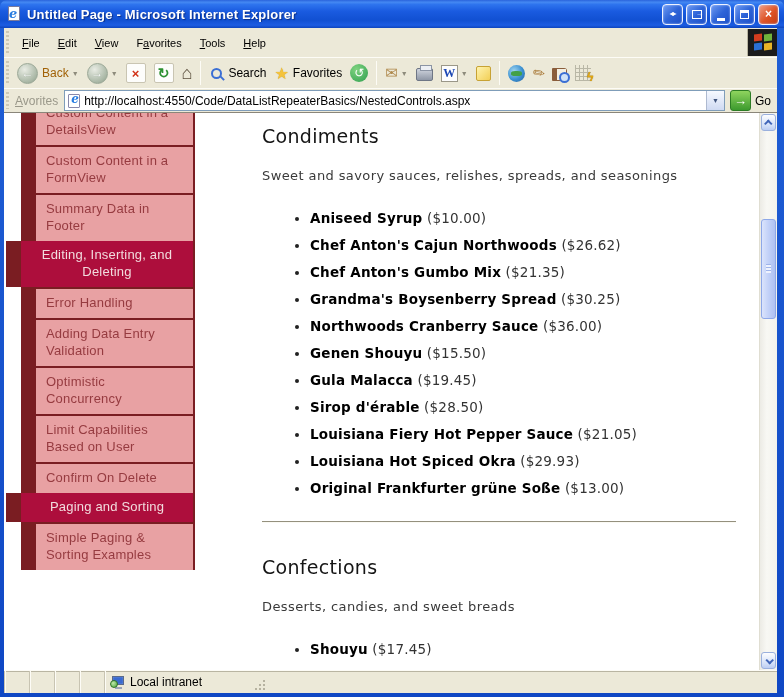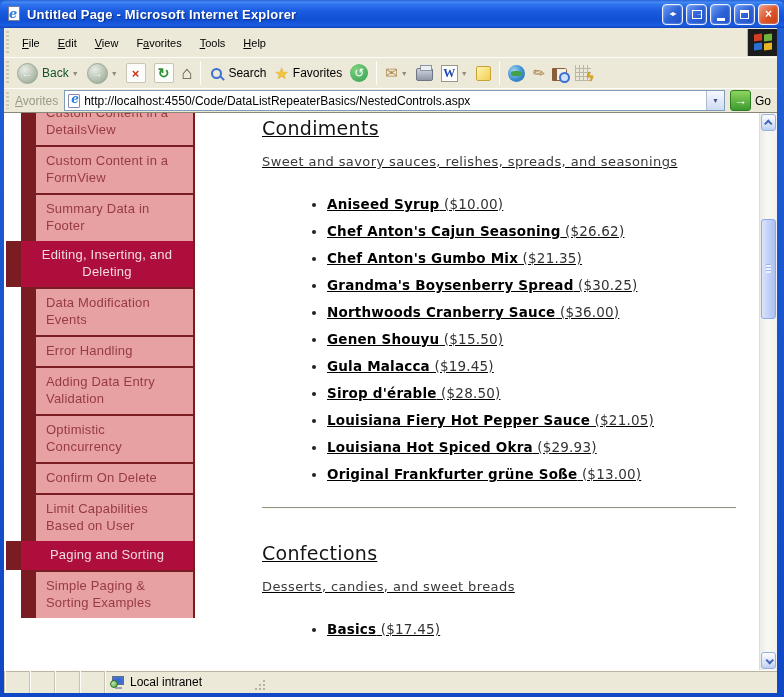--- a/index.html
+++ b/index.html
@@ -39,21 +39,21 @@
   .winlogo { width:30px; height:27px; background:#1b1b1b; border-left:1px solid #b8b4a0; position:relative; }
   .winlogo .f { position:absolute; width:8px; height:7px; }
   .winlogo .f1 { left:6px; top:5px; background:#d43d1f; transform:skewY(-6deg);}
   .winlogo .f2 { left:16px; top:5px; background:#71b33c; transform:skewY(-6deg);}
   .winlogo .f3 { left:6px; top:14px; background:#2a6fd4; transform:skewY(-6deg);}
   .winlogo .f4 { left:16px; top:14px; background:#e8b526; transform:skewY(-6deg);}
 
   .toolbar { height:31px; flex:0 0 31px; display:flex; align-items:center; background:#ece9d8; border-top:1px solid #fdfcf6; }
   .tbtn { display:flex; align-items:center; gap:4px; padding:2px 4px; border-radius:3px; }
   .tbtn .lbl { font-size:12px; }
-  .tbtn .lbl.dis { color:#14532d; }
+  .tbtn .lbl.dis { color:#a16207; }
   .caret { font-size:7px; color:#8d8b7c; margin-left:-1px; }
   .tsep { width:1px; align-self:stretch; margin:3px 4px; background:#d8d4c0; border-right:1px solid #fdfcf6; }
   .circle { width:21px; height:21px; border-radius:50%; display:flex; align-items:center; justify-content:center;
     background:radial-gradient(circle at 35% 30%,#e9ece4,#a9b7a5 70%,#8b9c88); border:1px solid #9aa796;
     color:#fff; font-weight:bold; font-size:12px; text-shadow:0 0 1px #7d8d7a; }
   .sqico { width:20px; height:20px; display:flex; align-items:center; justify-content:center; border-radius:2px; }
   .stop-x { color:#d23318; font-weight:bold; font-size:13px; background:#fdfdfb; border:1px solid #c9c5b2; }
   .refresh-a { color:#2d9131; font-weight:bold; font-size:14px; background:#fdfdfb; border:1px solid #c9c5b2; }
   .home-h { font-size:18px; color:#5d513f; }
   .mag { width:11px; height:11px; border:2px solid #3b6fd4; border-radius:50%; position:relative; margin:2px; }
@@ -100,24 +100,24 @@
   .sb-row { display:flex; align-items:stretch; }
   .sb-notch { flex:0 0 15px; background:var(--sidebar_dark); }
   .sb-gap { flex:0 0 15px; }
   .sb-strip { flex:0 0 15px; background:var(--sidebar_dark); }
   .sb-head { flex:1; background:var(--sidebar_header_bg); color:var(--sidebar_header_text);
     padding:5px 10px 7px; border-right:2px solid var(--sidebar_dark); letter-spacing:.2px;text-align:center; }
   .sb-item { flex:1; background:var(--sidebar_item_bg); color:var(--sidebar_item_text);
     padding:5px 10px 7px; border-right:2px solid var(--sidebar_dark); border-top:2px solid var(--sidebar_dark); letter-spacing:.2px; }
   .sb-row:first-child .sb-item { border-top:0; }
 
-  .main { margin-left:258px; width:474px; padding-top:4px; font-family:"DejaVu Sans",sans-serif;text-decoration:underline; }
+  .main { margin-left:258px; width:474px; padding-top:12px; font-family:"DejaVu Sans",sans-serif; }
   .sec-title { font-size:19px; font-weight:500; color:#151515; letter-spacing:.3px; font-family:"DejaVu Sans",sans-serif; }
-  .sec-desc { margin-top:15px; font-size:13px; color:#3a3a3a; letter-spacing:.4px; }
-  .plist { margin:27px 0 0 65px; padding:0; }
+  .sec-desc { margin-top:21px; font-size:13px; color:#3a3a3a; letter-spacing:.4px; }
+  .plist { margin:27px 0 0 48px; padding:0; }
   .plist li { margin-bottom:11px; font-size:13.5px; color:#222; letter-spacing:.2px; }
   .plist li b { color:#000; }
   .plist .price { color:#333; }
   .section-divider { border:0; border-top:1px solid #94907e; border-bottom:1px solid #fbfaf4; margin:25px 0 33px; }
 
   
   .vscroll { flex:0 0 18px; position:relative; background:linear-gradient(90deg,#ecebe5,#f8f8f4 40%,#f3f2ec); border-left:1px solid #e0ded2; }
   .scr-btn { position:absolute; left:1px; right:1px; height:17px; border:1px solid #9ab0dd; border-radius:3px;
     background:linear-gradient(180deg,#fdfdfe,#d3e0f8 70%,#bccdf2); display:flex; align-items:center; justify-content:center; }
   .scr-btn.up { top:1px; } .scr-btn.down { bottom:1px; }
@@ -289,21 +289,20 @@
               <span class="sb-strip"></span>
               <span class="sb-item">Summary Data in Footer</span>
             </div>
             <div class="sb-row">
               <span class="sb-notch"></span>
               <span class="sb-head">Editing, Inserting, and Deleting</span>
             </div>
             <div class="sb-row">
               <span class="sb-gap"></span>
               <span class="sb-strip"></span>
-              <span class="sb-item">Data Modification Events</span>
             </div>
             <div class="sb-row">
               <span class="sb-gap"></span>
               <span class="sb-strip"></span>
               <span class="sb-item">Error Handling</span>
             </div>
             <div class="sb-row">
               <span class="sb-gap"></span>
               <span class="sb-strip"></span>
               <span class="sb-item">Adding Data Entry Validation</span>
@@ -313,61 +312,61 @@
               <span class="sb-strip"></span>
             </div>
             <div class="sb-row">
               <span class="sb-gap"></span>
               <span class="sb-strip"></span>
               <span class="sb-item">Optimistic Concurrency</span>
             </div>
             <div class="sb-row">
               <span class="sb-gap"></span>
               <span class="sb-strip"></span>
+              <span class="sb-item">Limit Capabilities Based on User</span>
+            </div>
+            <div class="sb-row">
+              <span class="sb-gap"></span>
+              <span class="sb-strip"></span>
               <span class="sb-item">Confirm On Delete</span>
-            </div>
-            <div class="sb-row">
-              <span class="sb-gap"></span>
-              <span class="sb-strip"></span>
-              <span class="sb-item">Limit Capabilities Based on User</span>
             </div>
             <div class="sb-row">
               <span class="sb-notch"></span>
               <span class="sb-head">Paging and Sorting</span>
             </div>
             <div class="sb-row">
               <span class="sb-gap"></span>
               <span class="sb-strip"></span>
               <span class="sb-item">Simple Paging &amp; Sorting Examples</span>
             </div>
           </div>
         <div class="main">
             <div>
               <div class="sec-title">Condiments</div>
               <div class="sec-desc">Sweet and savory sauces, relishes, spreads, and seasonings</div>
               <ul class="plist">
                 <li><b>Aniseed Syrup</b><span class="price"> ($10.00)</span></li>
-                <li><b>Chef Anton's Cajun Seasoning</b><span class="price"> ($26.62)</span></li>
+                <li><b>Chef Anton's Cajun Northwoods</b><span class="price"> ($26.62)</span></li>
                 <li><b>Chef Anton's Gumbo Mix</b><span class="price"> ($21.35)</span></li>
                 <li><b>Grandma's Boysenberry Spread</b><span class="price"> ($30.25)</span></li>
                 <li><b>Northwoods Cranberry Sauce</b><span class="price"> ($36.00)</span></li>
                 <li><b>Genen Shouyu</b><span class="price"> ($15.50)</span></li>
                 <li><b>Gula Malacca</b><span class="price"> ($19.45)</span></li>
                 <li><b>Sirop d'érable</b><span class="price"> ($28.50)</span></li>
                 <li><b>Louisiana Fiery Hot Pepper Sauce</b><span class="price"> ($21.05)</span></li>
                 <li><b>Louisiana Hot Spiced Okra</b><span class="price"> ($29.93)</span></li>
                 <li><b>Original Frankfurter grüne Soße</b><span class="price"> ($13.00)</span></li>
               </ul>
             </div>
             <hr class="section-divider">
             <div>
               <div class="sec-title">Confections</div>
               <div class="sec-desc">Desserts, candies, and sweet breads</div>
               <ul class="plist">
-                <li><b>Basics</b><span class="price"> ($17.45)</span></li>
+                <li><b>Shouyu</b><span class="price"> ($17.45)</span></li>
               </ul>
             </div>
           </div>
       </div>
       <div class="vscroll">
         <span class="scr-btn up">
             <span class="chev u"></span>
           </span>
         <span class="scr-thumb"></span>
         <span class="scr-btn down">

